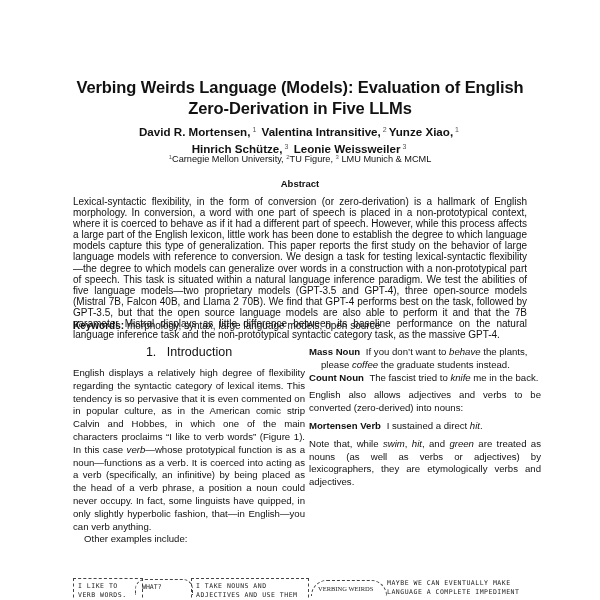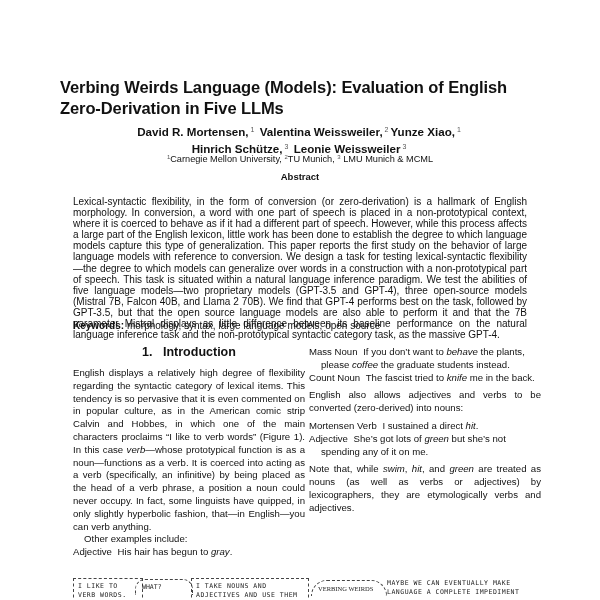--- a/index.html
+++ b/index.html
@@ -1,87 +1,85 @@
 <!DOCTYPE html>
 <html><head>
   <meta charset="utf-8">
   <style>
     html, body { margin:0; padding:0; background:#ffffff; }
     body { width:600px; height:600px; overflow:hidden; position:relative; font-family:"Liberation Sans", sans-serif; color:#111; }
     .page { position:absolute; left:0; top:0; width:600px; height:600px; }
-    .title { position:absolute; left:60px; top:77px; width:480px; text-align:left; font-weight:bold; font-size:16.5px; line-height:21px; letter-spacing:-0.1px; }
+    .title { position:absolute; left:60px; top:77px; width:480px; text-align:center; font-weight:bold; font-size:16.5px; line-height:21px; letter-spacing:-0.1px; }
     .authors { position:absolute; left:60px; top:122px; width:480px; text-align:center; font-weight:bold; font-size:11.6px; line-height:15px; }
     .authors sup { font-weight:normal; font-size:7px; color:#555; vertical-align:4px; margin:0 2px; }
     .affil { position:absolute; left:60px; top:152px; width:480px; text-align:center; font-size:9.2px; line-height:11px; }
     .affil sup { font-size:6px; vertical-align:3px; color:#555; }
-    .abs-head { position:absolute; left:60px; top:171px; width:480px; text-align:center; font-weight:bold; font-size:9.5px; }
+    .abs-head { position:absolute; left:60px; top:178px; width:480px; text-align:center; font-weight:bold; font-size:9.5px; }
     .abstract { position:absolute; left:73px; top:196px; width:454px; font-size:10px; line-height:11.1px; text-align:justify; }
     .keywords { position:absolute; left:73px; top:320px; width:454px; font-size:10px; }
     .keywords b { font-weight:bold; }
     .col { position:absolute; top:345px; width:232px; font-size:9.6px; line-height:12.8px; text-align:justify; }
     .col.left { left:73px; }
     .col.right { left:309px; top:346px; }
-    .sec-head { text-align:center; font-weight:bold; font-size:12.5px; margin:0 0 7px 0; line-height:15px; }
+    .sec-head { text-align:center; font-weight:normal; font-size:12.5px; margin:0 0 7px 0; line-height:15px; }
     .para { margin:0; }
     .indent { text-indent:11px; }
     .ex { margin:0; padding-left:12px; text-indent:-12px; text-align:left; }
-    .ex b { font-weight:normal; margin-right:3px; }
+    .ex b { font-weight:bold; margin-right:3px; }
     .gap { height:5px; }
     .comic { position:absolute; top:572px; height:30px; overflow:hidden; font-family:"DejaVu Sans Mono", monospace; font-size:6.5px; line-height:9px; color:#222; }
     .panel { position:absolute; border:1px dashed #444; border-bottom:none; padding:3px 4px; letter-spacing:0.5px; white-space:pre; }
     .bubble { position:absolute; border:1px dashed #444; border-radius:10px 10px 0 0; border-bottom:none; padding:3px 6px; white-space:pre; }
   </style>
 </head>
 <body>
 
 <div class="page">
 
   <div class="title">
     <div>Verbing Weirds Language (Models): Evaluation of English</div>
     <div>Zero-Derivation in Five LLMs</div>
   </div>
 
   <div class="authors">
     <span>David R. Mortensen,</span><sup>1</sup>
-    <span>Valentina Weissweiler,</span><sup>2</sup><span>Yunze Xiao,</span><sup>1</sup><br>
+    <span>Valentina Intransitive,</span><sup>2</sup><span>Yunze Xiao,</span><sup>1</sup><br>
     <span>Hinrich Schütze,</span><sup>3</sup>
     <span>Leonie Weissweiler</span><sup>3</sup>
   </div>
 
   <div class="affil">
     <sup>1</sup><span>Carnegie Mellon University,</span>
-    <sup>2</sup><span>TU Munich,</span>
+    <sup>2</sup><span>TU Figure,</span>
     <sup>3</sup> <span>LMU Munich &amp; MCML</span>
   </div>
 
   <div class="abs-head">Abstract</div>
   <div class="abstract">Lexical-syntactic flexibility, in the form of conversion (or zero-derivation) is a hallmark of English morphology. In conversion, a word with one part of speech is placed in a non-prototypical context, where it is coerced to behave as if it had a different part of speech. However, while this process affects a large part of the English lexicon, little work has been done to establish the degree to which language models capture this type of generalization. This paper reports the first study on the behavior of large language models with reference to conversion. We design a task for testing lexical-syntactic flexibility—the degree to which models can generalize over words in a construction with a non-prototypical part of speech. This task is situated within a natural language inference paradigm. We test the abilities of five language models—two proprietary models (GPT-3.5 and GPT-4), three open-source models (Mistral 7B, Falcon 40B, and Llama 2 70B). We find that GPT-4 performs best on the task, followed by GPT-3.5, but that the open source language models are also able to perform it and that the 7B parameter Mistral displays as little difference between its baseline performance on the natural language inference task and the non-prototypical syntactic category task, as the massive GPT-4.</div>
 
   <div class="keywords">
     <b>Keywords:</b>
     <span>morphology, syntax, large language models, open source</span>
   </div>
 
   <div class="col left">
     <div class="sec-head">
       <span>1.</span>&nbsp;&nbsp;&nbsp;<span>Introduction</span>
     </div>
     <p class="para"><span>English displays a relatively high degree of flexibility regarding the syntactic category of lexical items. This tendency is so pervasive that it is even commented on in popular culture, as in the American comic strip Calvin and Hobbes, in which one of the main characters proclaims “I like to verb words” (Figure 1). In this case </span><i>verb</i><span>—whose prototypical function is as a noun—functions as a verb. It is coerced into acting as a verb (specifically, an infinitive) by being placed as the head of a verb phrase, a position a noun could never occupy. In fact, some linguists have quipped, in only slightly hyperbolic fashion, that—in English—you can verb anything.</span></p>
     <p class="para indent">Other examples include:</p>
-    <p class="ex"><b>Adjective</b> <span>His hair has begun to </span><i>gray</i><span>.</span></p>
   </div>
 
   <div class="col right">
     <p class="ex"><b>Mass Noun</b> <span>If you don’t want to </span><i>behave</i><span> the plants, please </span><i>coffee</i><span> the graduate students instead.</span></p>
     <p class="ex"><b>Count Noun</b> <span>The fascist tried to </span><i>knife</i><span> me in the back.</span></p>
     <div class="gap"></div>
     <p class="para">English also allows adjectives and verbs to be converted (zero-derived) into nouns:</p>
     <div class="gap"></div>
     <p class="ex"><b>Mortensen Verb</b> <span>I sustained a direct </span><i>hit</i><span>.</span></p>
-    <p class="ex"><b>Adjective</b> <span>She’s got lots of </span><i>green</i><span> but she’s not spending any of it on me.</span></p>
     <div class="gap"></div>
     <p class="para"><span>Note that, while </span><i>swim</i><span>, </span><i>hit</i><span>, and </span><i>green</i><span> are treated as nouns (as well as verbs or adjectives) by lexicographers, they are etymologically verbs and adjectives.</span></p>
   </div>
 
   <div class="comic" style="left:73px; width:460px;">
     <div class="panel" style="left:0; top:6px; width:60px;">I LIKE TO
 VERB WORDS.</div>
     <div class="bubble" style="left:62px; top:7px; width:44px;">WHAT?</div>
     <div class="panel" style="left:118px; top:6px; width:108px;">I TAKE NOUNS AND
 ADJECTIVES AND USE THEM</div>

